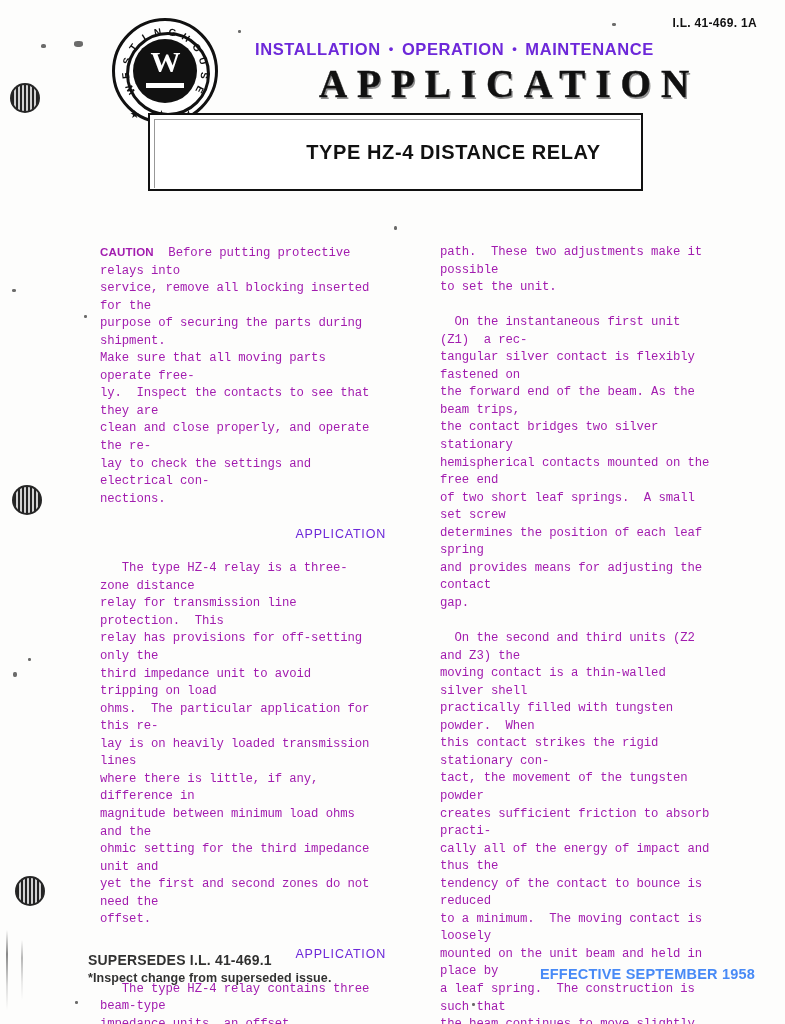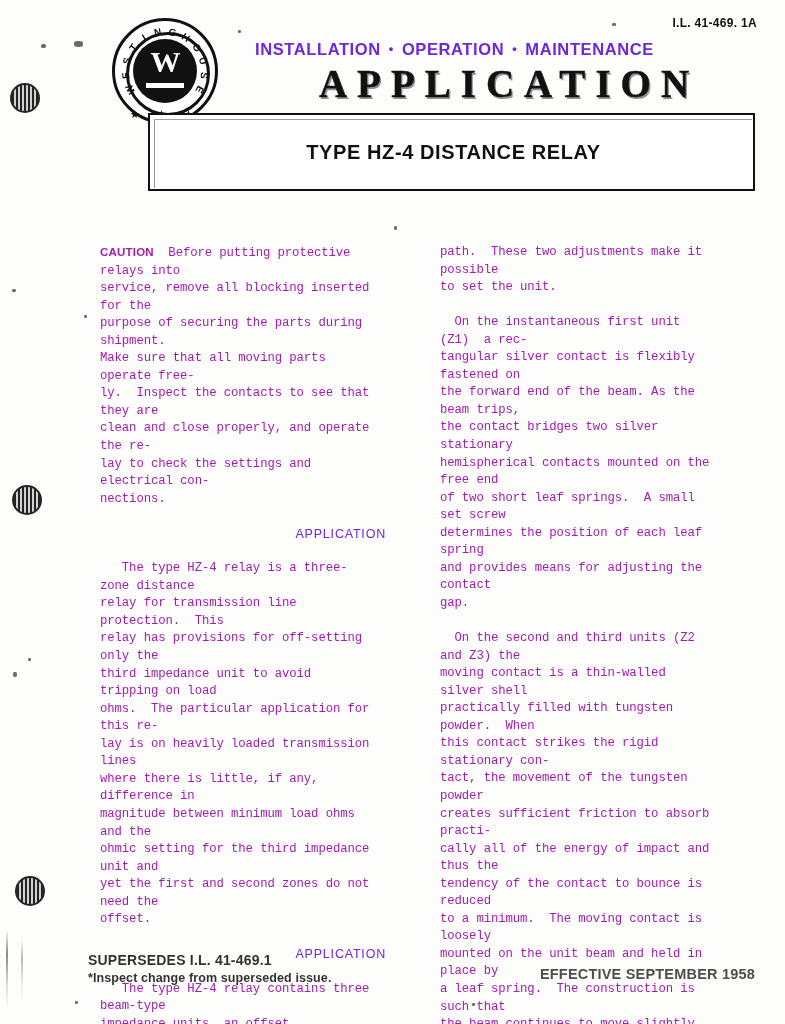--- a/index.html
+++ b/index.html
@@ -168,21 +168,21 @@
     -webkit-text-stroke: 0.4px #111;
     text-shadow: 1.5px 1.5px 0 rgba(140,140,140,.95);
     white-space: nowrap;
   }
 
   
   .title-box {
     position: absolute;
     left: 148px;
     top: 113px;
-    width: 607px;
+    width: 495px;
     height: 78px;
     border: 2px solid #111;
     box-sizing: border-box;
     background: #fff;
   }
   .title-box::after {
     content: "";
     position: absolute;
     left: 4px; top: 4px; right: 1px; bottom: 1px;
     border-left: 1px solid #333;
@@ -269,21 +269,21 @@
     opacity: .9;
   }
   .footer-right {
     position: absolute;
     right: 30px;
     top: 966px;
     font-family: "Liberation Sans", sans-serif;
     font-weight: bold;
     font-size: 14.5px;
     letter-spacing: .2px;
-    color: #404040;
+    color: #3b82f6;
     opacity: .93;
   }
 </style>
 </head>
 <body>
 
 <div class="page">
 
   <div class="scan-noise">
     <div class="punch-hole" style="left:12px; top:85px;"></div>

